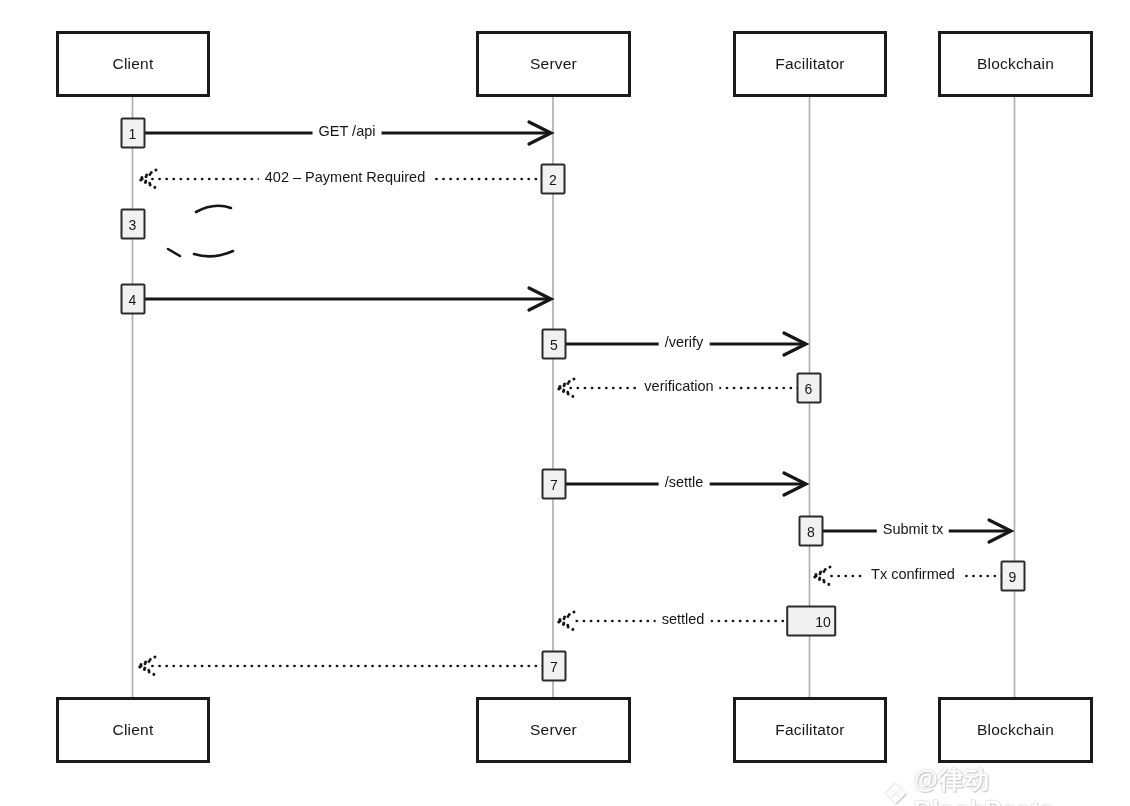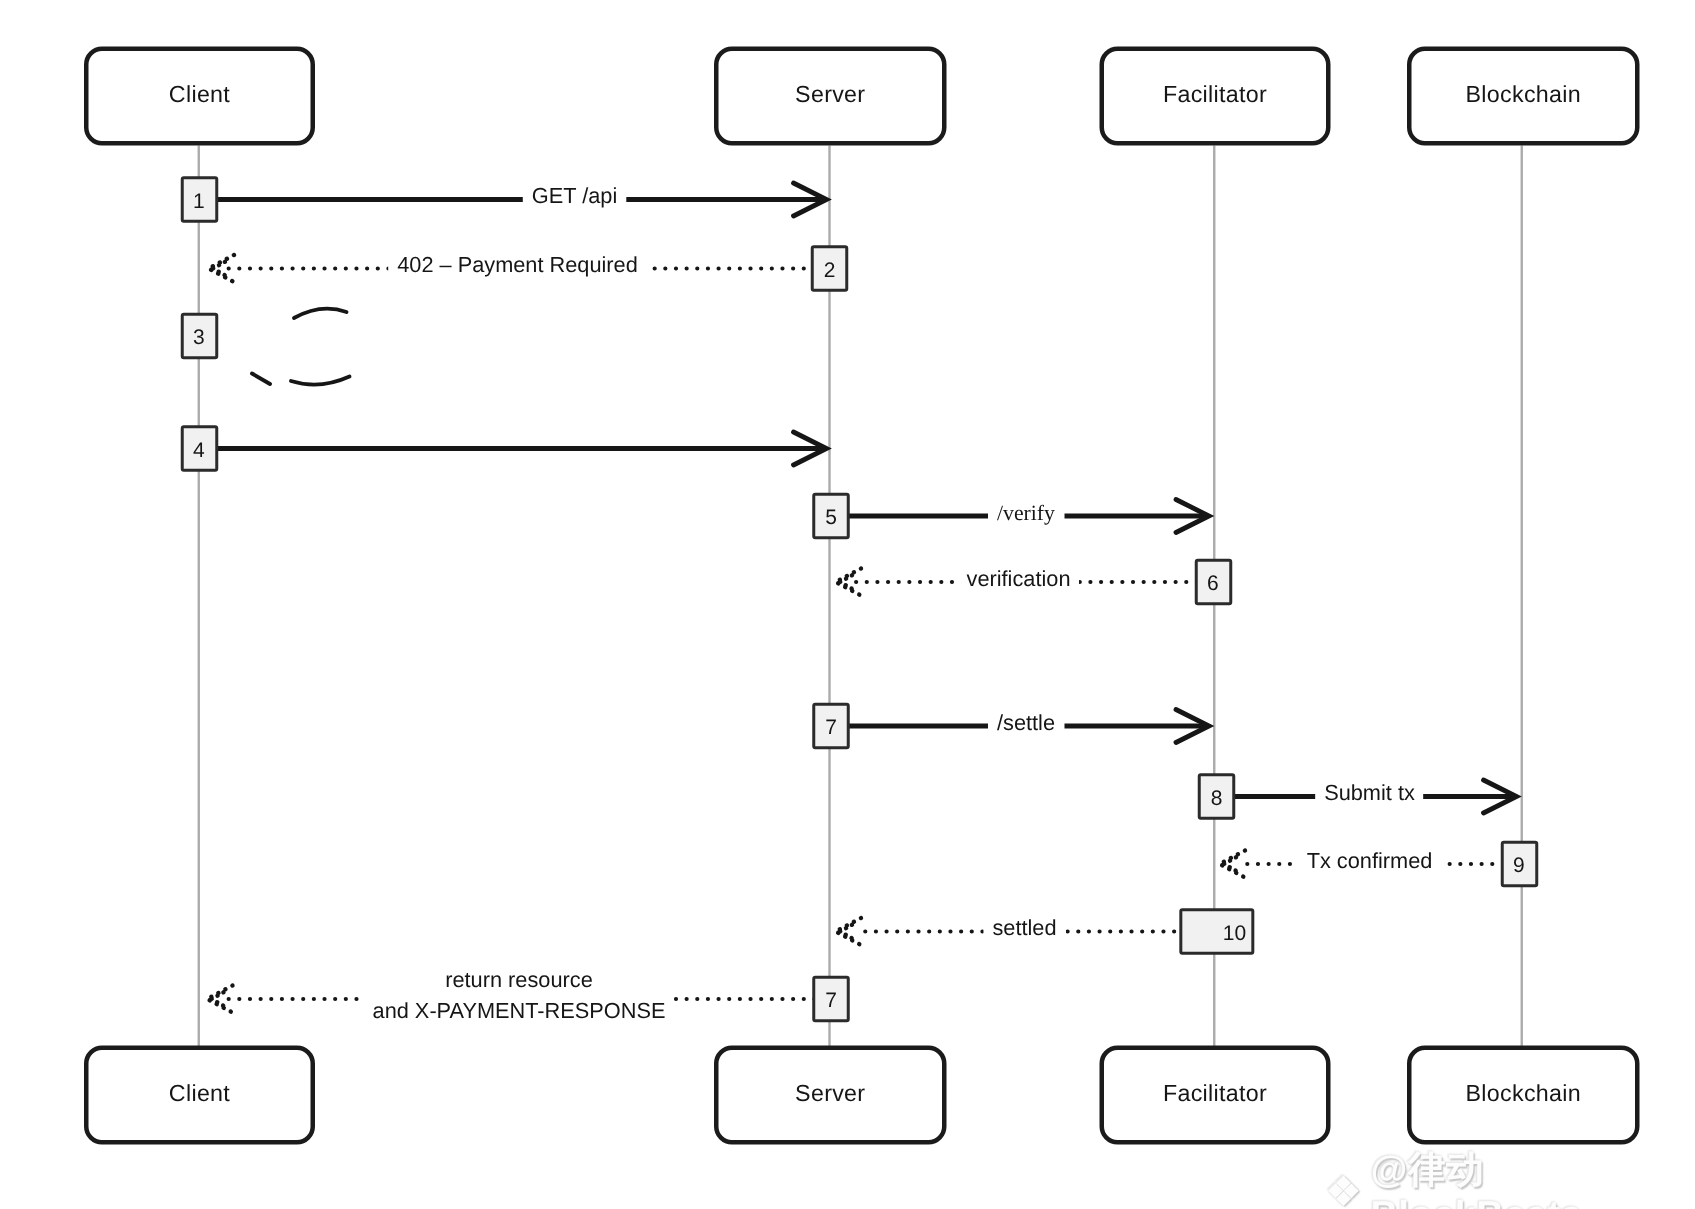--- a/index.html
+++ b/index.html
@@ -2,21 +2,21 @@
 <html><head>
 <meta charset="utf-8">
 <style>
   html,body{margin:0;padding:0;background:#ffffff;}
   #canvas{
     position:relative;width:1130px;height:806px;background:#ffffff;overflow:hidden;
     font-family:"Liberation Sans", sans-serif;color:#161616;
   }
   #lines{position:absolute;left:0;top:0;width:1130px;height:806px;}
   .actor{
-    position:absolute;height:60px;background:#fff;border:3px solid #1b1b1b;border-radius:12px;
+    position:absolute;height:60px;background:#fff;border:3px solid #1b1b1b;border-radius:0;
     display:flex;align-items:center;justify-content:center;
     font-size:15.5px;letter-spacing:.2px;z-index:3;
   }
   .badge{
     position:absolute;transform:translate(-50%,-50%);
     background:#f1f1f1;border:2px solid #2b2b2b;border-radius:2px;
     min-width:15px;height:27px;padding:0 3px;box-sizing:content-box;
     display:flex;align-items:center;justify-content:center;
     font-size:14px;z-index:4;
   }
@@ -117,30 +117,28 @@
   <div class="actor" style="left:476px;top:697px;width:149px;">
       <span>Server</span>
     </div>
   <div class="actor" style="left:733px;top:697px;width:148px;">
       <span>Facilitator</span>
     </div>
   <div class="actor" style="left:938px;top:697px;width:149px;">
       <span>Blockchain</span>
     </div>
 
-  <div class="mlabel" style="left:347px;top:132px;margin-left:36px;">GET /api</div>
+  <div class="mlabel" style="left:347px;top:132px;">GET /api</div>
   <div class="mlabel" style="left:345px;top:178px;">402 – Payment Required</div>
-  <div class="mlabel" style="left:684px;top:343px;font-family:Liberation Serif, serif;">/verify</div>
+  <div class="mlabel" style="left:684px;top:343px;">/verify</div>
   <div class="mlabel" style="left:679px;top:387px;">verification</div>
   <div class="mlabel" style="left:684px;top:483px;">/settle</div>
   <div class="mlabel" style="left:913px;top:530px;">Submit tx</div>
   <div class="mlabel" style="left:913px;top:575px;">Tx confirmed</div>
   <div class="mlabel" style="left:683px;top:620px;">settled</div>
-  <div class="mlabel" style="left:346px;top:665px;">return resource
-and X-PAYMENT-RESPONSE</div>
 
 
   <div class="badge" style="left:132.5px;top:133px;">1</div>
   <div class="badge" style="left:553px;top:179px;">2</div>
   <div class="badge" style="left:132.5px;top:224px;">3</div>
   <div class="badge" style="left:132.5px;top:299px;">4</div>
   <div class="badge" style="left:554px;top:344px;">5</div>
   <div class="badge" style="left:808.5px;top:388px;">6</div>
   <div class="badge" style="left:554px;top:484px;">7</div>
   <div class="badge" style="left:811px;top:531px;">8</div>

